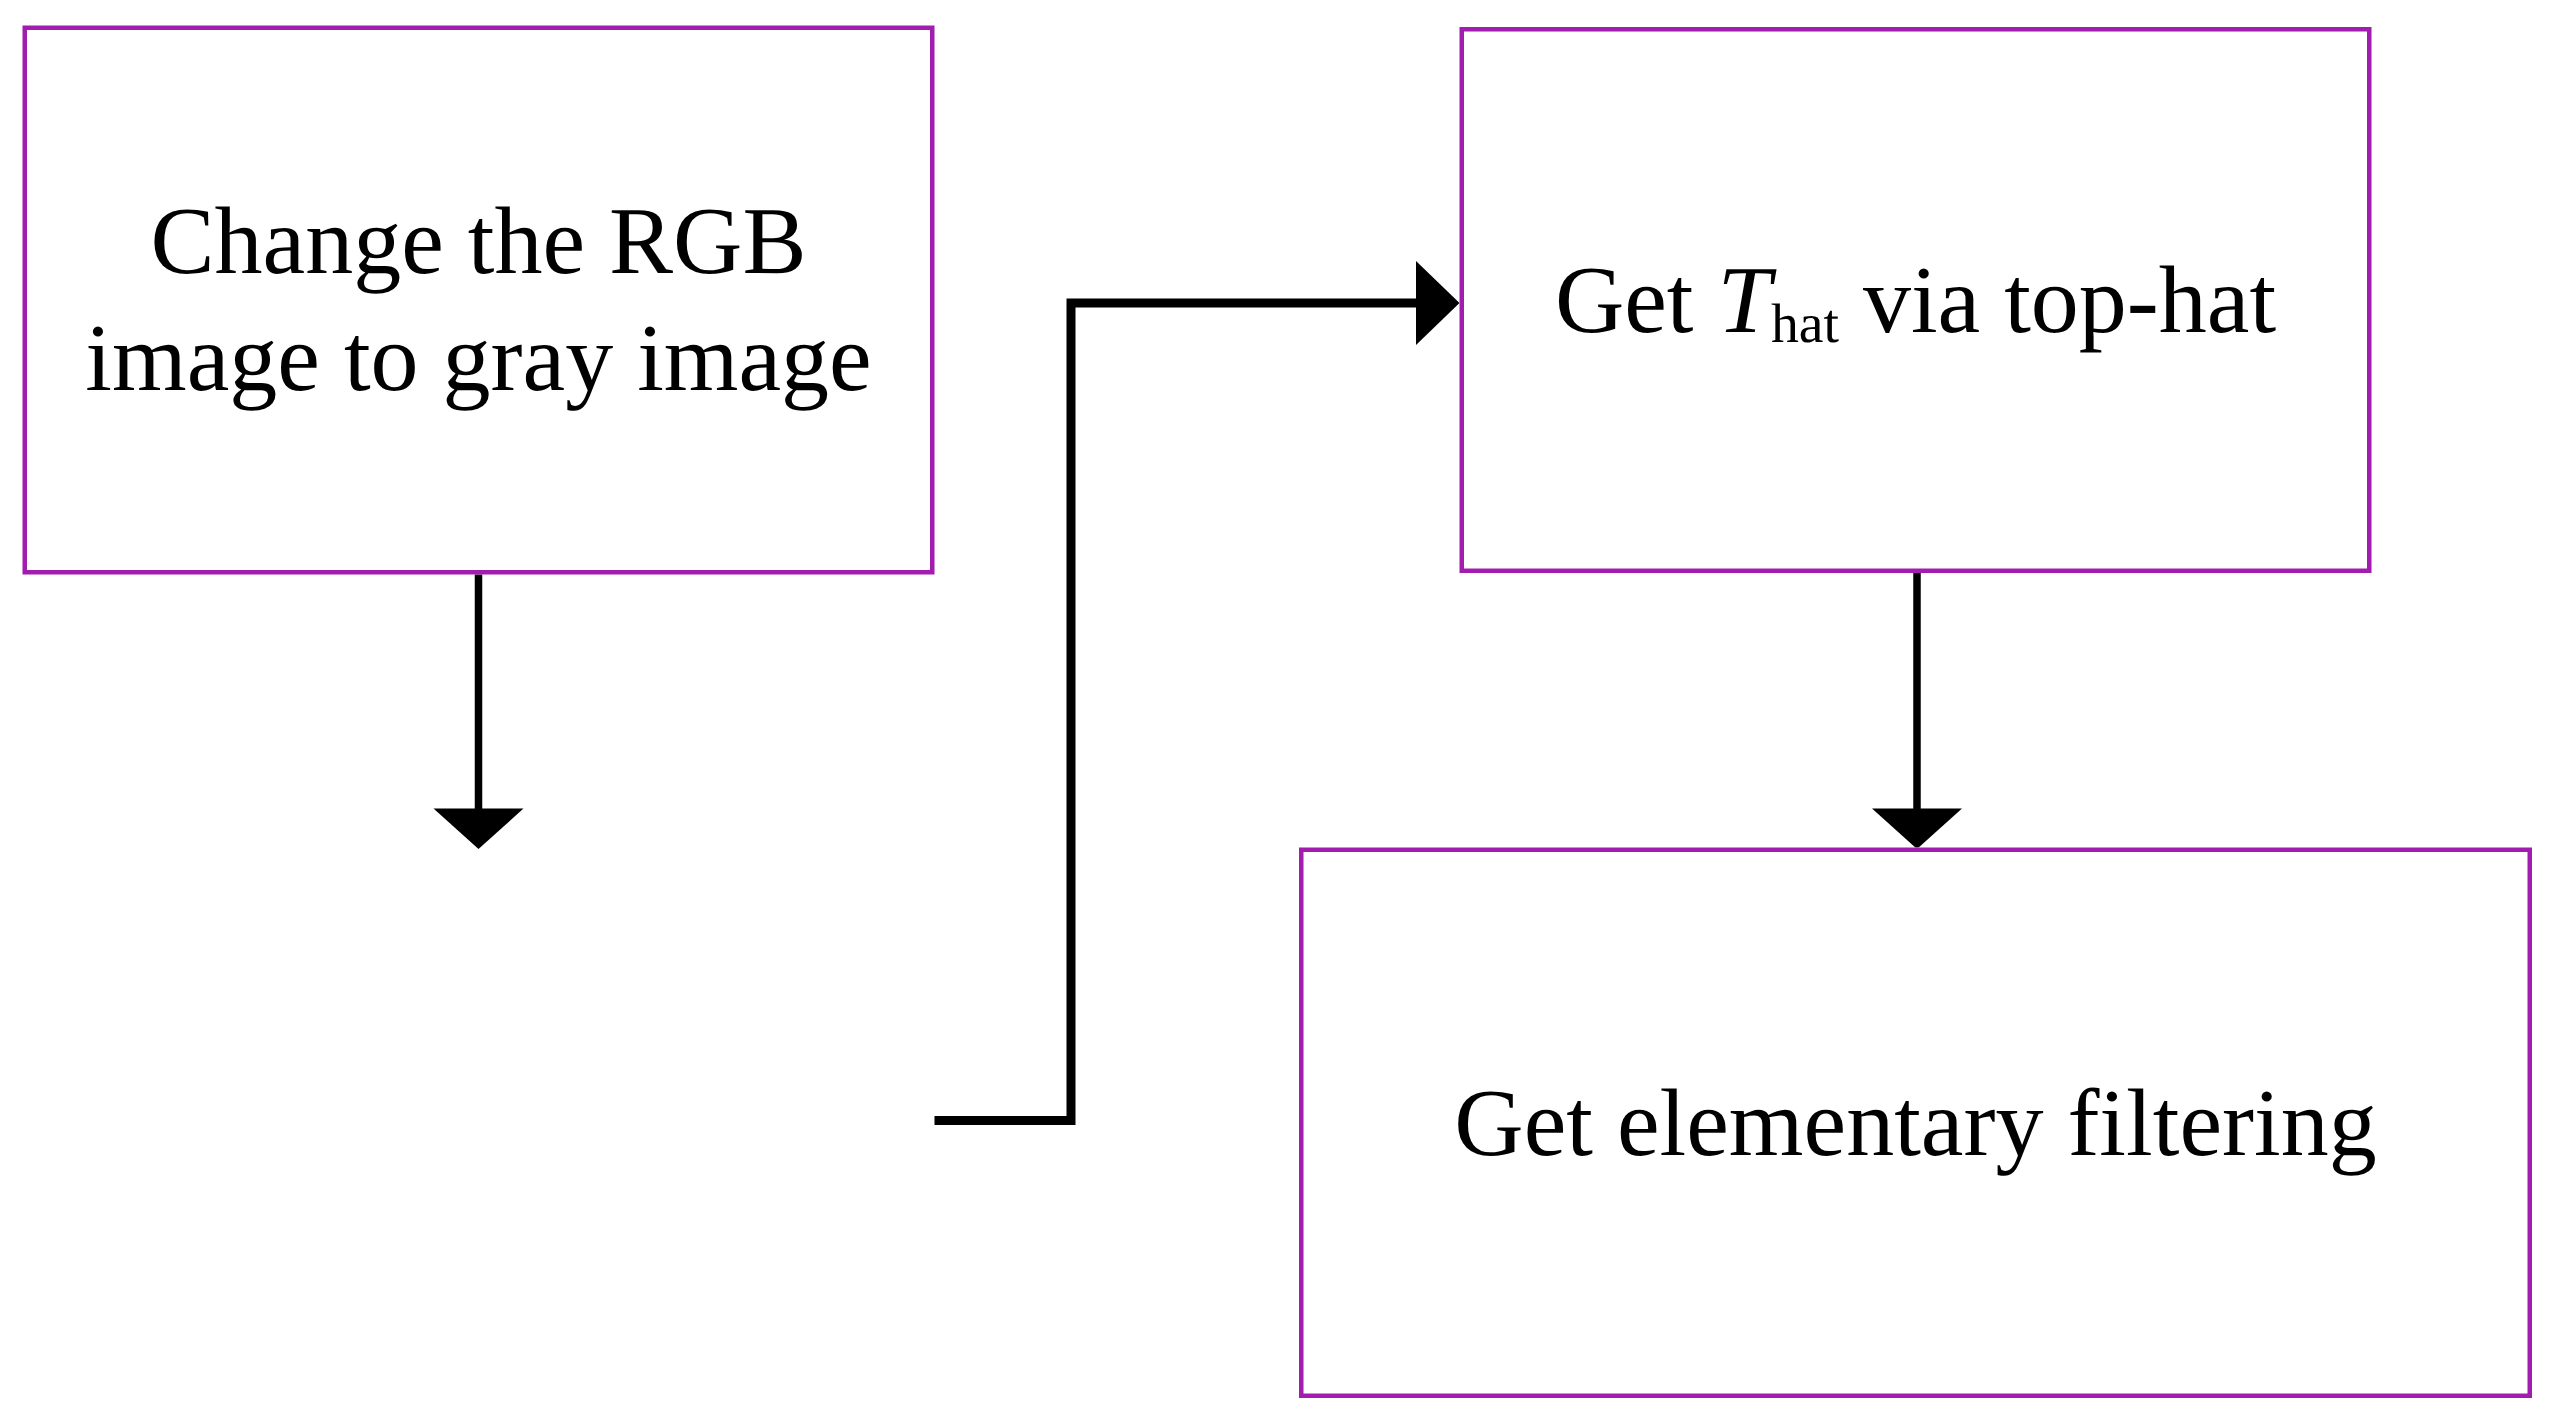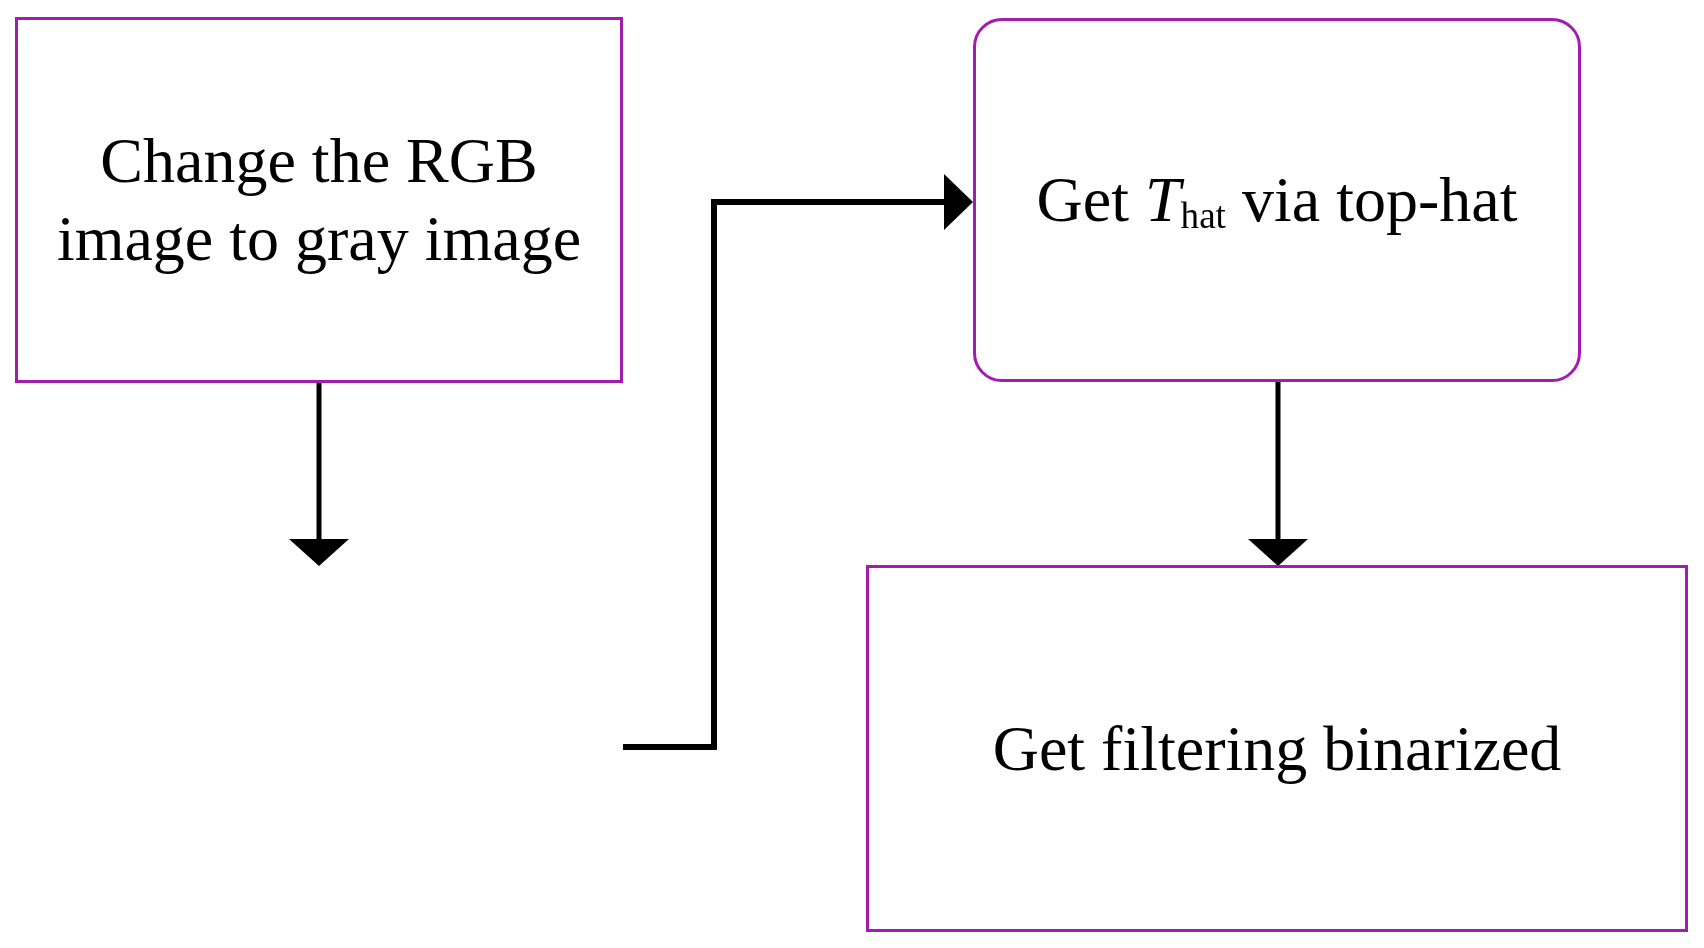--- a/index.html
+++ b/index.html
@@ -34,21 +34,21 @@
     box-sizing: border-box;
     text-align: center;
   }
   .flow-box .line {
     display: block;
     font-size: 64px;
     line-height: 78px;
     white-space: nowrap;
   }
   .box-rgb-to-gray   { left: 15px;  top: 17px;  width: 608px; height: 366px; }
-  .box-top-hat       { left: 973px; top: 18px;  width: 608px; height: 364px; border-radius: 29px; }
+  .box-top-hat       { left: 973px; top: 18px;  width: 608px; height: 364px; }
   .box-median-filter { left: 16px;  top: 566px; width: 607px; height: 366px; }
   .box-otsu          { left: 866px; top: 565px; width: 822px; height: 367px; }
   .math-t {
     font-style: italic;
   }
   .sub {
     font-size: 0.58em;
     vertical-align: -0.18em;
     line-height: 0;
   }
@@ -84,16 +84,16 @@
   <div class="flow-box box-top-hat">
     <div class="line">
       <span>Get</span>
       <span class="math-t">T</span><span class="sub">hat</span>
       <span>via top-hat</span>
     </div>
   </div>
 
 
   <div class="flow-box box-otsu">
-    <div class="line">Get filtering binarized</div>
+    <div class="line">Get elementary filtering</div>
   </div>
 
 </div>
 
 </body></html>

